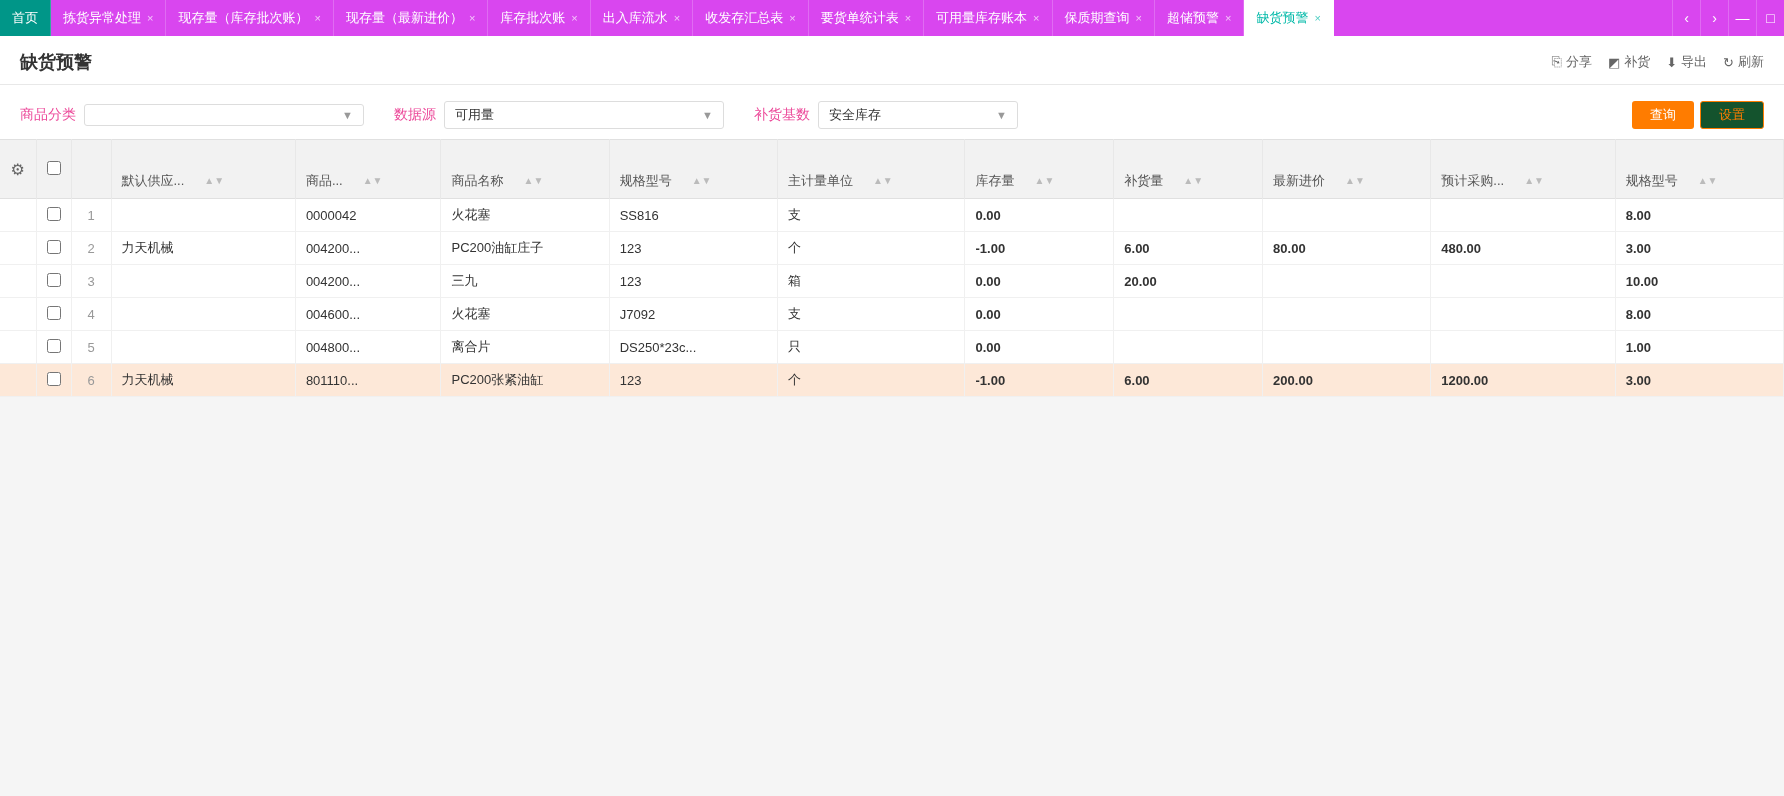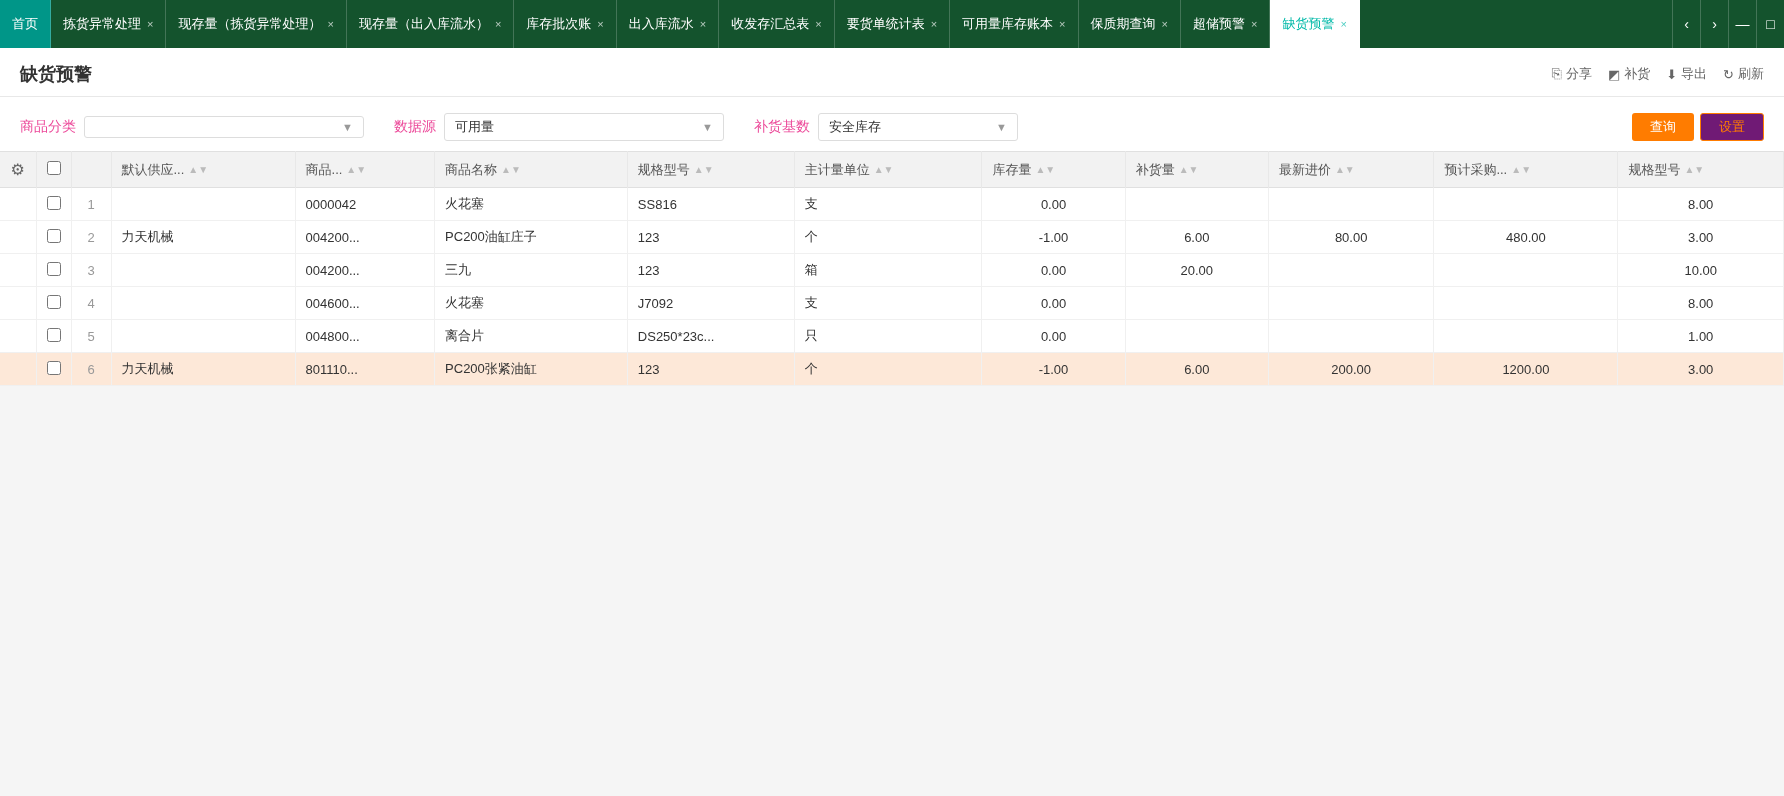--- a/index.html
+++ b/index.html
@@ -2,22 +2,22 @@
 <html><head>
   <meta charset="utf-8">
   <style>
     * { box-sizing: border-box; margin: 0; padding: 0; font-family: 'Microsoft YaHei', Arial, sans-serif; }
     body { background: #f5f5f5; font-size: 13px; color: #333; overflow: hidden; }
 
     
     .top-nav {
       display: flex;
       align-items: center;
-      background: #14532d;
-      height: 48px;
+      background: #d946ef;
+      height: 36px;
       overflow: hidden;
     }
     .nav-tab {
       display: flex;
       align-items: center;
       padding: 0 12px;
       height: 100%;
       color: #fff;
       white-space: nowrap;
       cursor: pointer;
@@ -135,21 +135,21 @@
       background: #ff7c00;
       color: #fff;
       border: none;
       border-radius: 3px;
       padding: 5px 18px;
       cursor: pointer;
       font-size: 13px;
       white-space: nowrap;
     }
     .btn-orange-outline {
-      background: #701a75;
+      background: #14532d;
       color: #ff7c00;
       border: 1px solid #ff7c00;
       border-radius: 3px;
       padding: 4px 18px;
       cursor: pointer;
       font-size: 13px;
       white-space: nowrap;
     }
 
     
@@ -172,21 +172,22 @@
       text-align: left;
       font-weight: normal;
       color: #555;
       white-space: nowrap;
       border-right: 1px solid #e8e8e8;
       user-select: none;
     }
     thead th .th-inner {
       display: flex;
       align-items: center;
-      gap: 4px;
+      gap: 20px;
+      margin-top: 24px;
     }
     thead th .sort-icon {
       color: #bbb;
       font-size: 10px;
       display: flex;
       flex-direction: column;
       line-height: 1;
     }
     tbody tr {
       border-bottom: 1px solid #f0f0f0;
@@ -194,21 +195,22 @@
     tbody tr.highlighted {
       background: #fde8d8;
     }
     tbody td {
       padding: 7px 10px;
       color: #333;
       white-space: nowrap;
       border-right: 1px solid #f0f0f0;
     }
     .td-number {
-      text-align: center;
+      text-align: left;
+      font-weight: bold;
     }
     .td-center {
       text-align: center;
     }
     .row-num {
       color: #999;
       text-align: center;
     }
     .checkbox-cell {
       text-align: center;
@@ -234,25 +236,25 @@
 
 <div class="top-nav">
   <div class="nav-tab home">
     <span>首页</span>
   </div>
   <div class="nav-tab">
     <span>拣货异常处理</span>
     <span class="close-x">×</span>
   </div>
   <div class="nav-tab">
-    <span>现存量（拣货异常处理）</span>
-    <span class="close-x">×</span>
-  </div>
-  <div class="nav-tab">
-    <span>现存量（出入库流水）</span>
+    <span>现存量（库存批次账）</span>
+    <span class="close-x">×</span>
+  </div>
+  <div class="nav-tab">
+    <span>现存量（最新进价）</span>
     <span class="close-x">×</span>
   </div>
   <div class="nav-tab">
     <span>库存批次账</span>
     <span class="close-x">×</span>
   </div>
   <div class="nav-tab">
     <span>出入库流水</span>
     <span class="close-x">×</span>
   </div>

